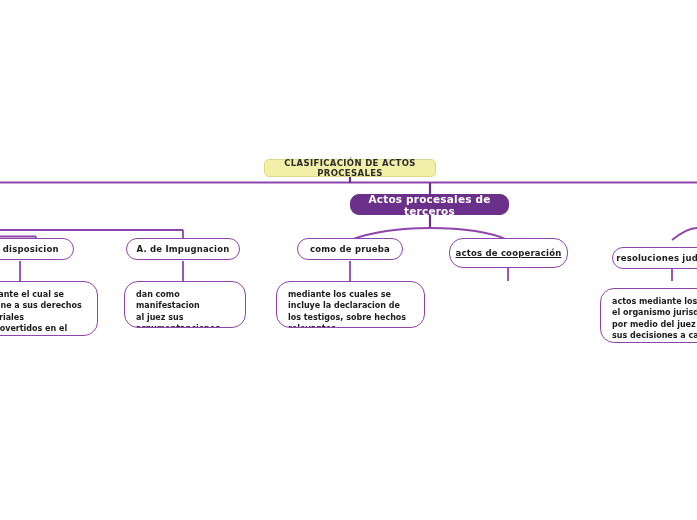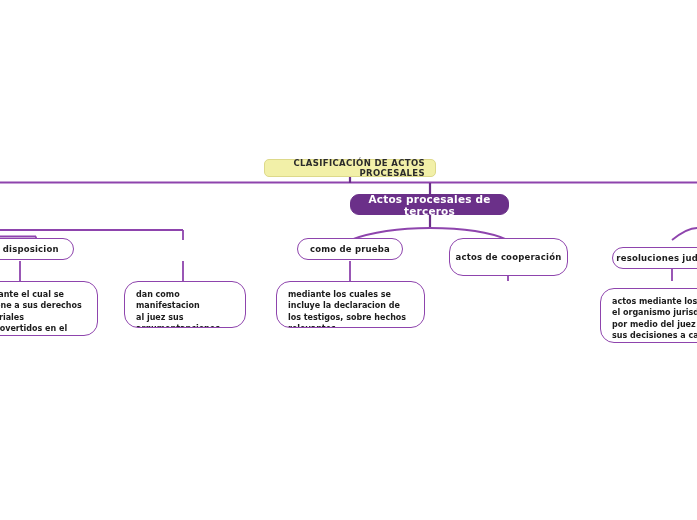--- a/index.html
+++ b/index.html
@@ -46,21 +46,20 @@
   
   .node-root {
     background: #f2f0a8;
     border: 1px solid #ddd98a;
     border-radius: 5px;
     color: #2b2b2b;
     font-size: 8.5px;
     font-weight: bold;
     letter-spacing: 0.35px;
     padding: 0 10px;
-    text-align: right;
   }
 
   
   .node-purple {
     background: #6b3089;
     border: 1px solid #6b3089;
     border-radius: 9px;
     color: #ffffff;
     font-size: 10.5px;
     font-weight: bold;
@@ -130,24 +129,25 @@
       <path d="M 672 261 L 672 281" stroke-width="1.8"></path>
     </g>
   </svg>
 
   <div class="node node-root" style="left:264px; top:159px; width:172px; height:18px;">CLASIFICACIÓN DE ACTOS PROCESALES</div>
 
   <div class="node node-purple" style="left:350px; top:194px; width:159px; height:21px;">Actos procesales de terceros</div>
 
   <div class="node node-pill" style="left:-26px; top:238px; width:100px; height:22px;">A. disposicion</div>
 
+  <div class="node node-pill" style="left:126px; top:238px; width:114px; height:22px;">A. de Impugnacion</div>
 
   <div class="node node-pill" style="left:297px; top:238px; width:106px; height:22px;">como de prueba</div>
 
-  <div class="node node-pill" style="left:449px; top:238px; width:119px; height:38px;">actos de cooperación</div>
+  <div class="node node-pill" style="left:449px; top:238px; width:119px; height:30px;text-decoration:underline;">actos de cooperación</div>
 
   <div class="node node-pill" style="left:612px; top:247px; width:122px; height:22px;">resoluciones judiciales</div>
 
   <div class="node node-text" style="left:-36px; top:281px; width:134px; height:55px;">mediante el cual se
 dispone a sus derechos
 materiales
 controvertidos en el
 proceso.</div>
 
   <div class="node node-text" style="left:124px; top:281px; width:122px; height:47px;">dan como manifestacion

